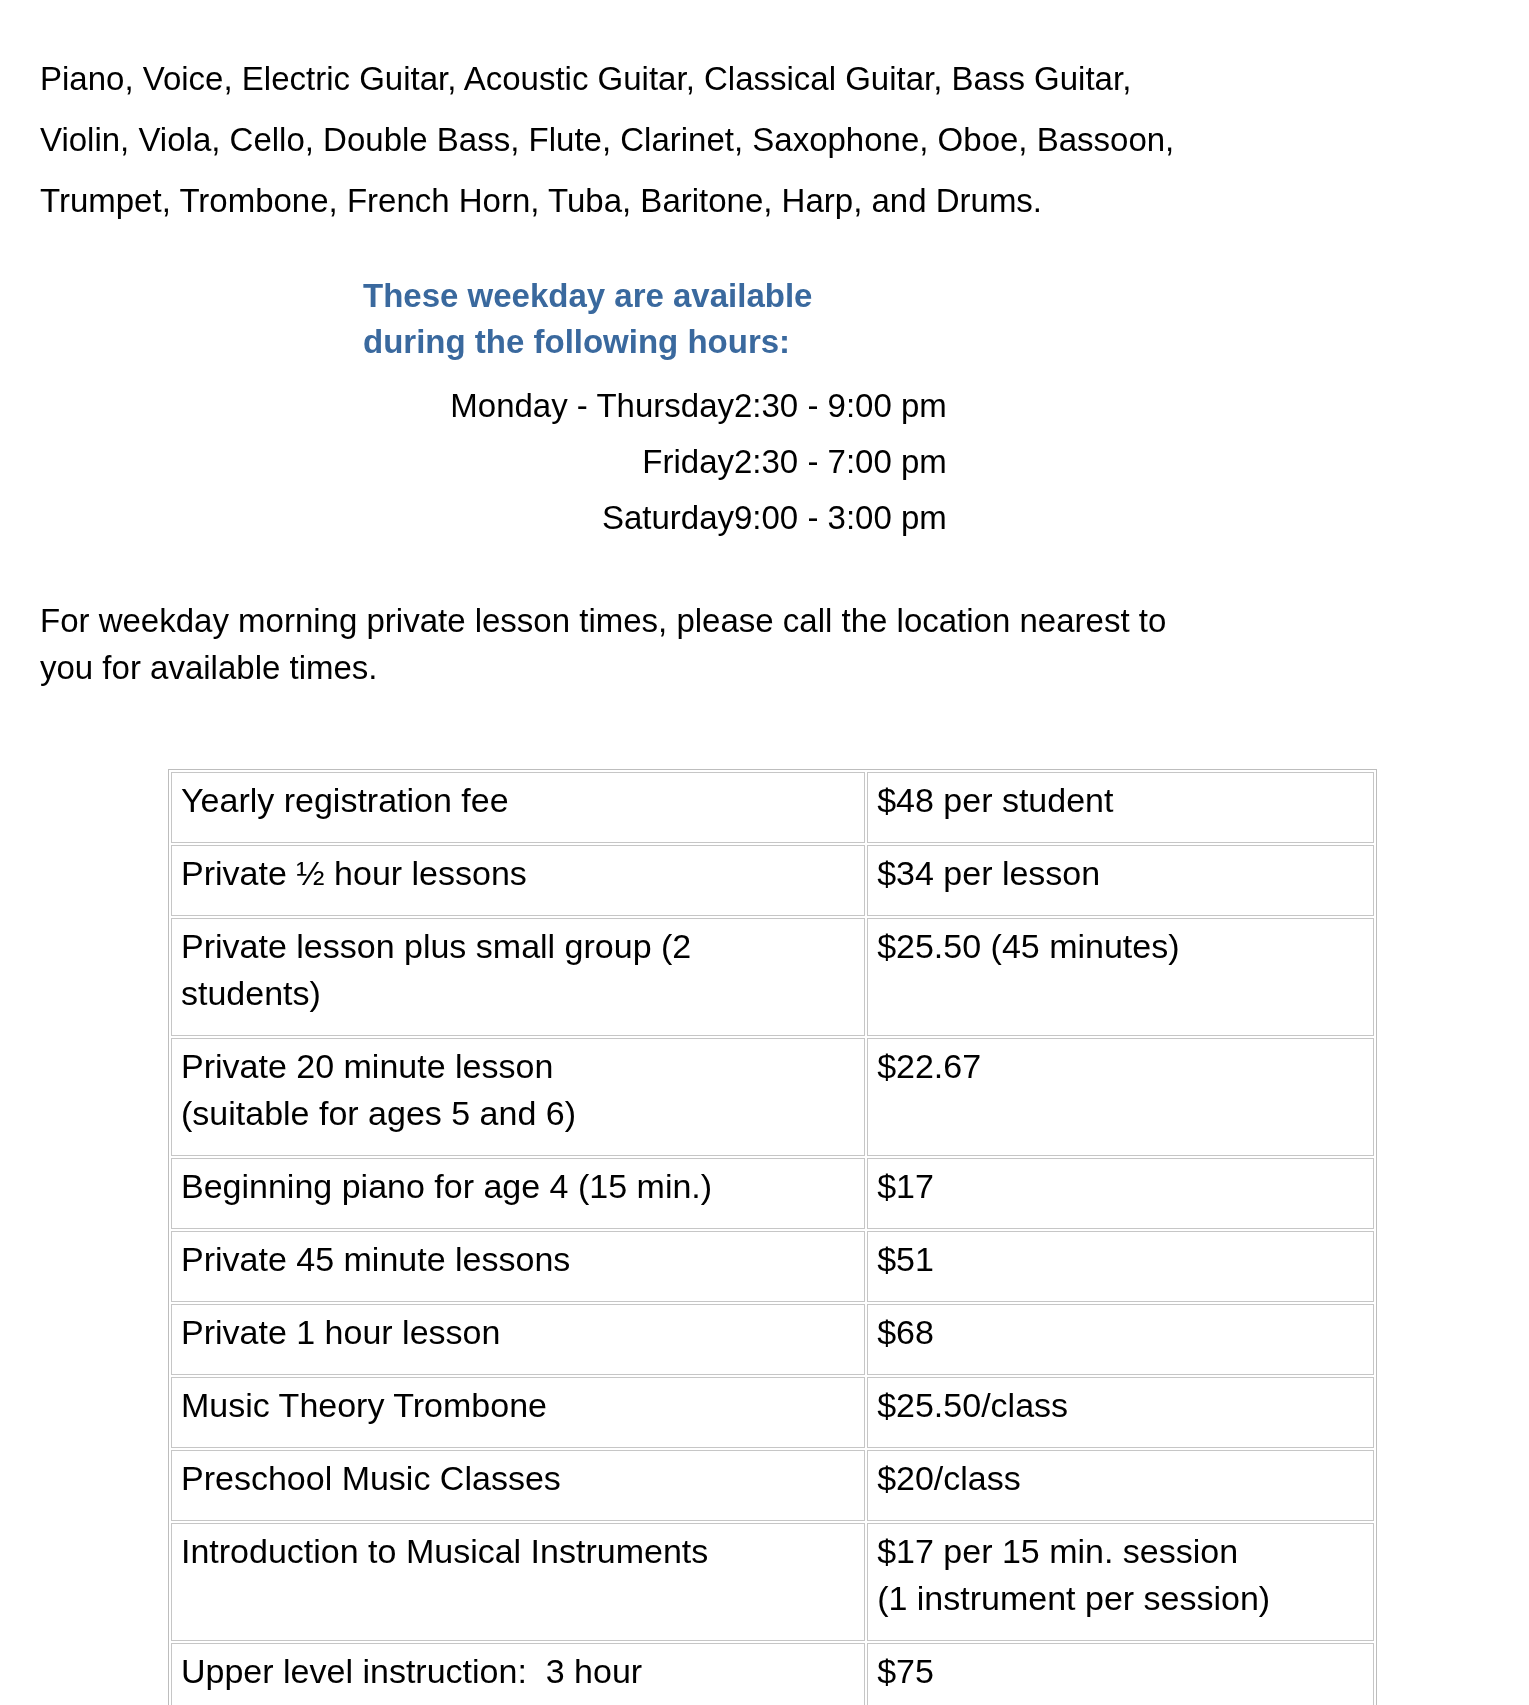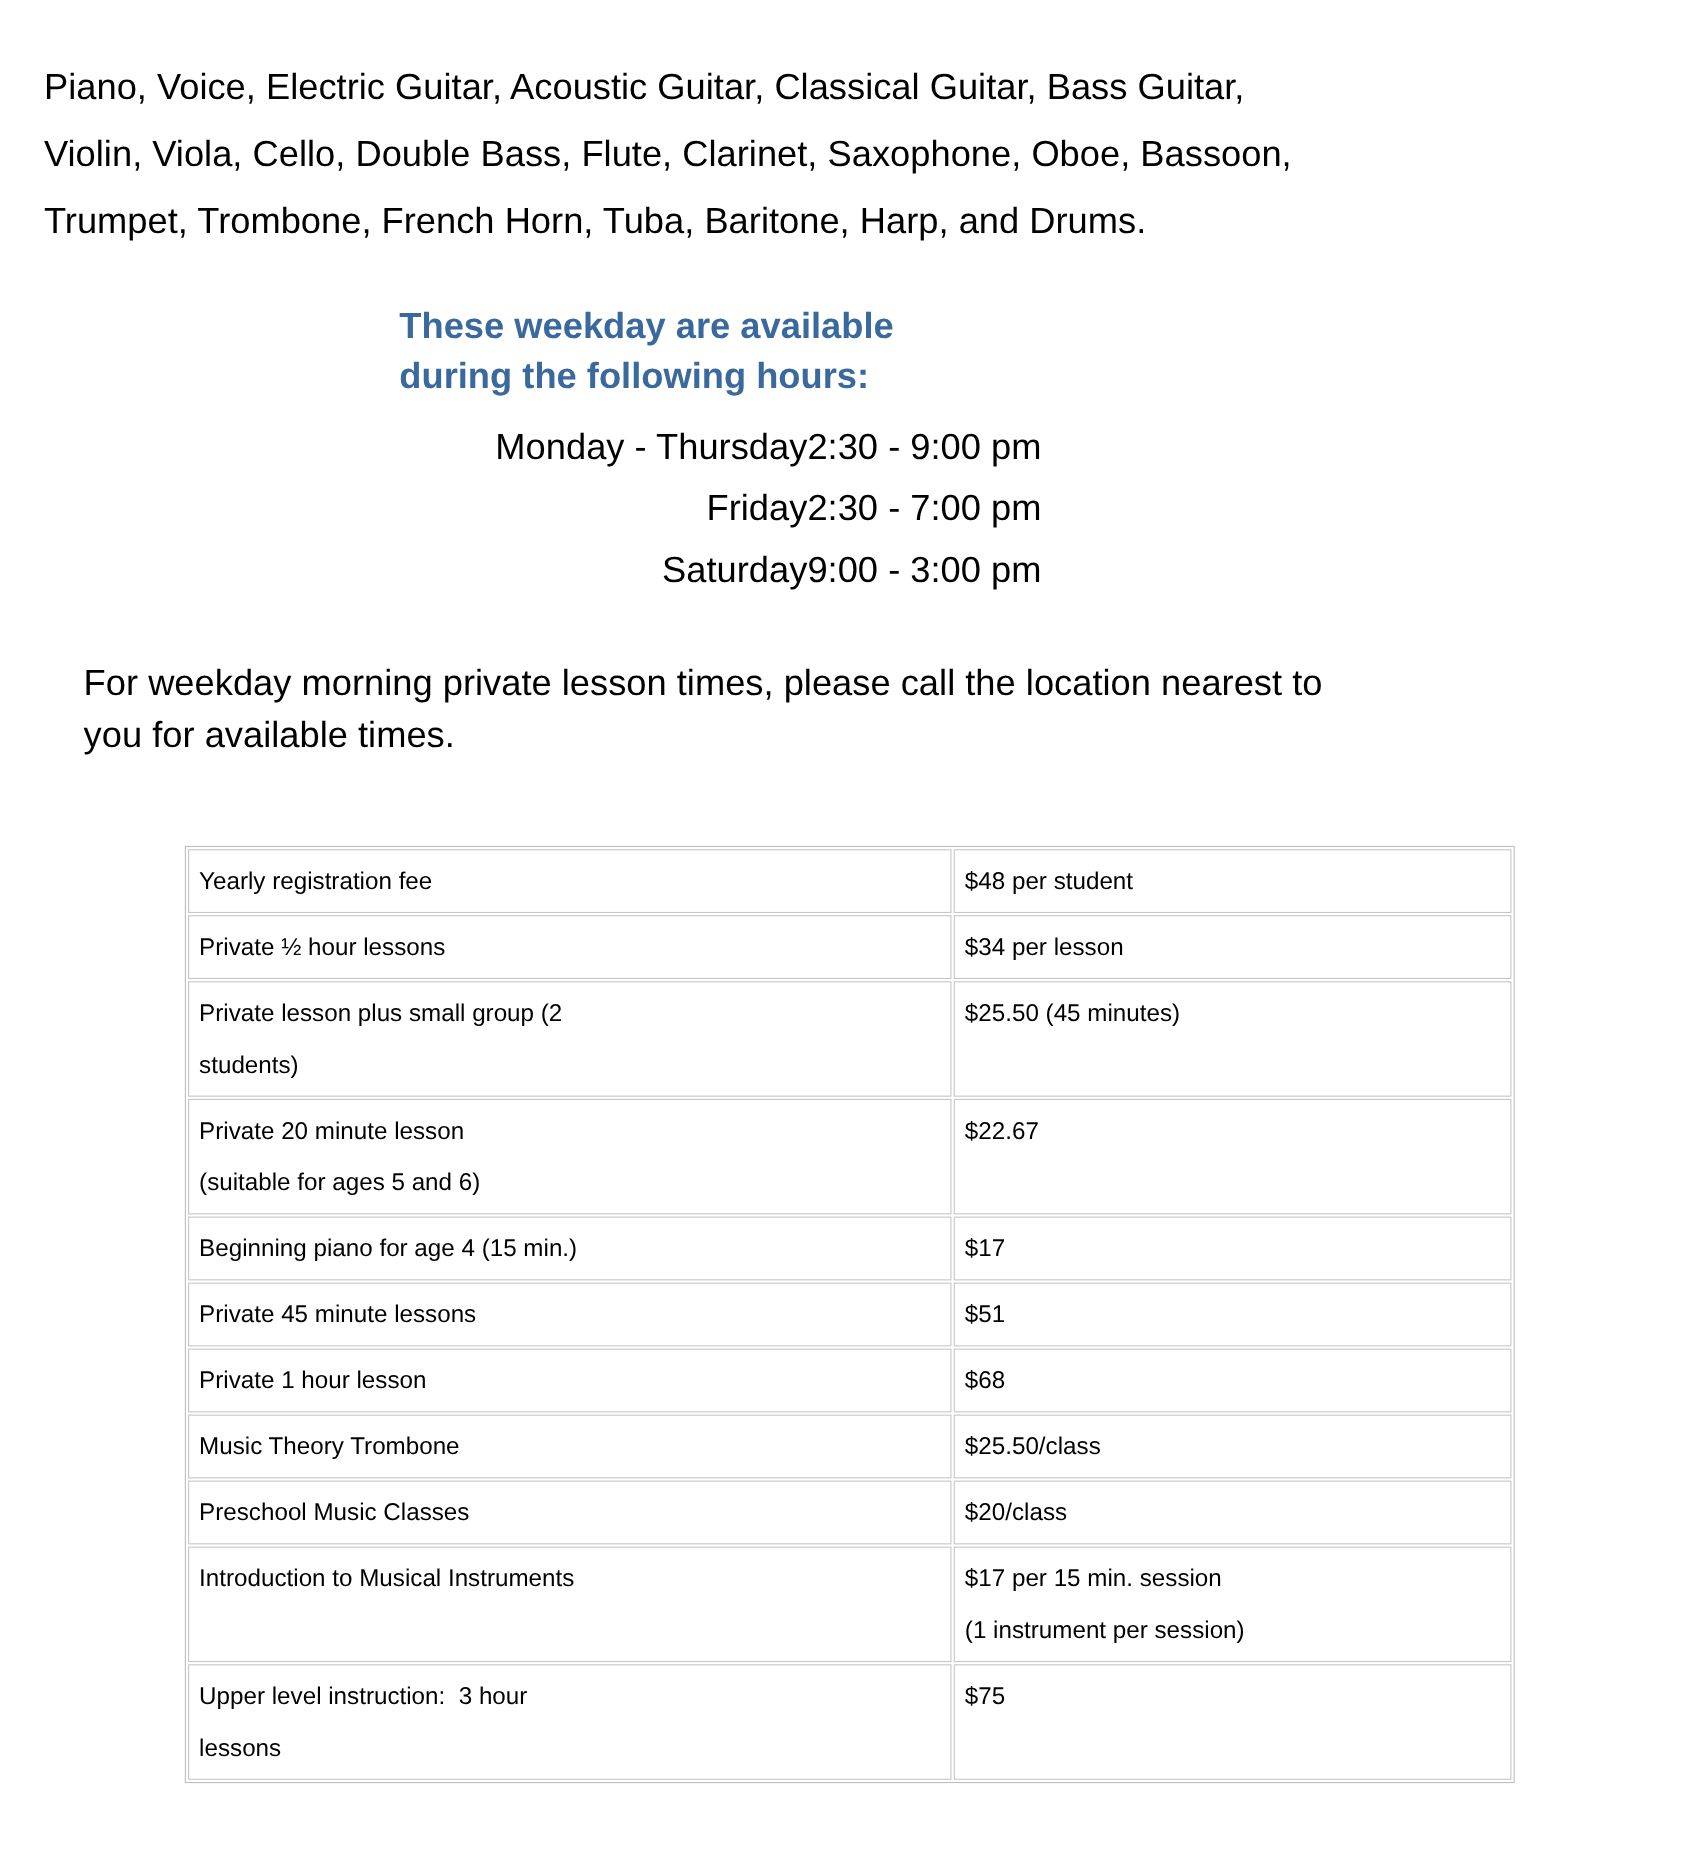--- a/index.html
+++ b/index.html
@@ -36,38 +36,37 @@
     margin-bottom: 10px;
     text-align: right;
   }
   .hours-row .day { width: 371px; flex: 0 0 371px; }
 
   .note {
     margin-top: 56px;
     font-size: 33px;
     line-height: 47px;
     white-space: pre-wrap;
-    margin-left: 36px;
   }
 
   .pricing {
     margin-top: 78px;
     margin-left: 128px;
     width: 1209px;
     border-collapse: separate;
     border-spacing: 2px;
     border: 1px solid #bdbdbd;
     table-layout: fixed;
   }
   .pricing td {
     border: 1px solid var(--grid);
     vertical-align: top;
-    font-size: 22px;
+    font-size: 34px;
     line-height: 47px;
-    padding: 4px 9px 5px 9px;
+    padding: 4px 9px 18px 9px;
     white-space: pre-wrap;
     background: #ffffff;
   }
   .col-item { width: 693px; }
   .col-price { width: 506px; }
 </style>
 </head>
 <body>
 
 <div class="page">

